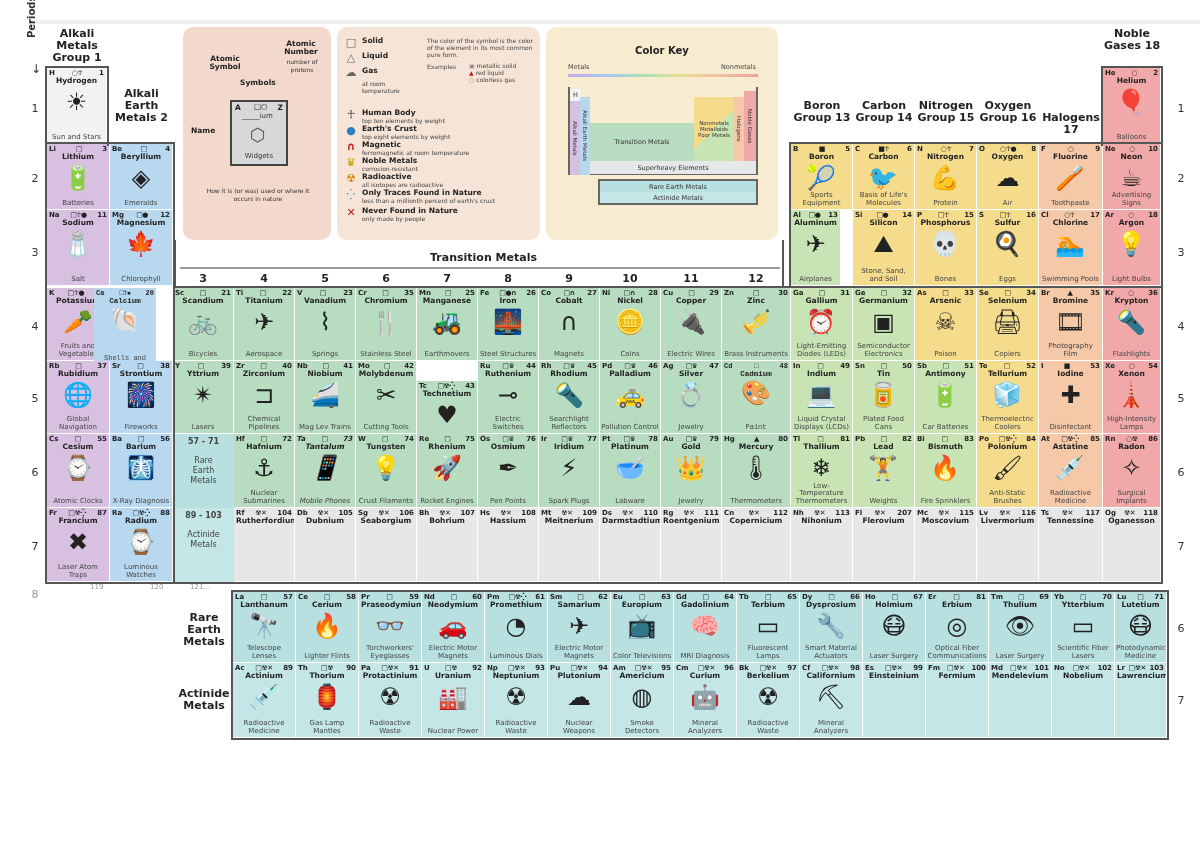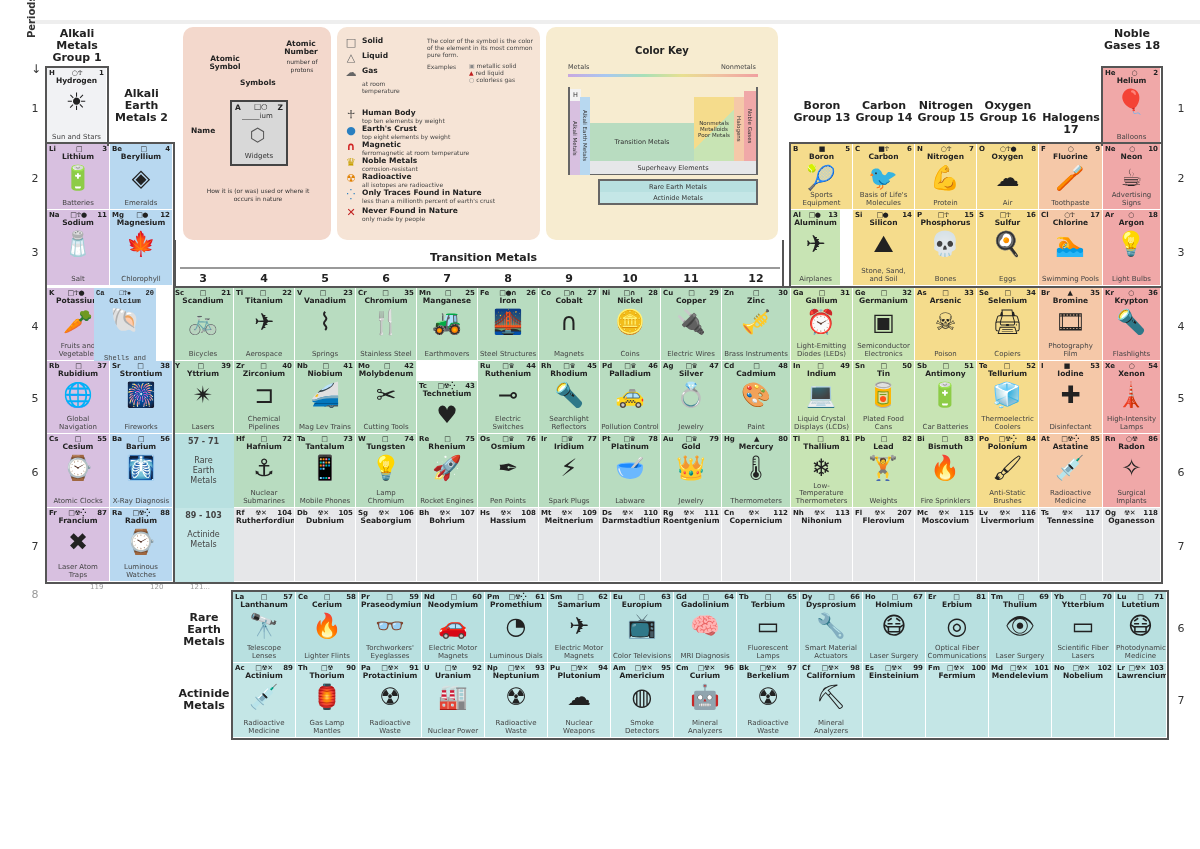--- a/index.html
+++ b/index.html
@@ -708,21 +708,21 @@
     <div class="cell c-tm" style="left: 661px; top: 361px; width: 61px; height: 73px;">
       <div class="top">
         <span class="sym">Ag</span>
         <span class="mk">□♛</span>
         <span class="num">47</span>
       </div>
       <div class="name">Silver</div>
       <div class="ico">💍</div>
       <div class="use">Jewelry</div>
     </div>
-    <div class="cell c-tm" style="left: 722px; top: 361px; width: 69px; height: 73px;">
+    <div class="cell c-tm" style="left: 722px; top: 361px; width: 69px; height: 73px; font-family: Liberation Mono, monospace;">
       <div class="top">
         <span class="sym">Cd</span>
         <span class="mk">□</span>
         <span class="num">48</span>
       </div>
       <div class="name">Cadmium</div>
       <div class="ico">🎨</div>
       <div class="use">Paint</div>
     </div>
     <div class="cell c-pm" style="left: 791px; top: 361px; width: 62px; height: 73px;">
@@ -808,39 +808,39 @@
     <div class="cell c-tm" style="left: 234px; top: 434px; width: 61px; height: 74px;">
       <div class="top">
         <span class="sym">Hf</span>
         <span class="mk">□</span>
         <span class="num">72</span>
       </div>
       <div class="name">Hafnium</div>
       <div class="ico">⚓</div>
       <div class="use">Nuclear Submarines</div>
     </div>
-    <div class="cell c-tm" style="left: 295px; top: 434px; width: 61px; height: 74px;">
+    <div class="cell c-tm" style="left: 295px; top: 434px; width: 61px; height: 74px; font-style: italic;">
       <div class="top">
         <span class="sym">Ta</span>
         <span class="mk">□</span>
         <span class="num">73</span>
       </div>
       <div class="name">Tantalum</div>
       <div class="ico">📱</div>
       <div class="use">Mobile Phones</div>
     </div>
     <div class="cell c-tm" style="left: 356px; top: 434px; width: 61px; height: 74px;">
       <div class="top">
         <span class="sym">W</span>
         <span class="mk">□</span>
         <span class="num">74</span>
       </div>
       <div class="name">Tungsten</div>
       <div class="ico">💡</div>
-      <div class="use">Lamp Chromium</div>
+      <div class="use">Crust Filaments</div>
     </div>
     <div class="cell c-tm" style="left: 417px; top: 434px; width: 61px; height: 74px;">
       <div class="top">
         <span class="sym">Re</span>
         <span class="mk">□</span>
         <span class="num">75</span>
       </div>
       <div class="name">Rhenium</div>
       <div class="ico">🚀</div>
       <div class="use">Rocket Engines</div>

